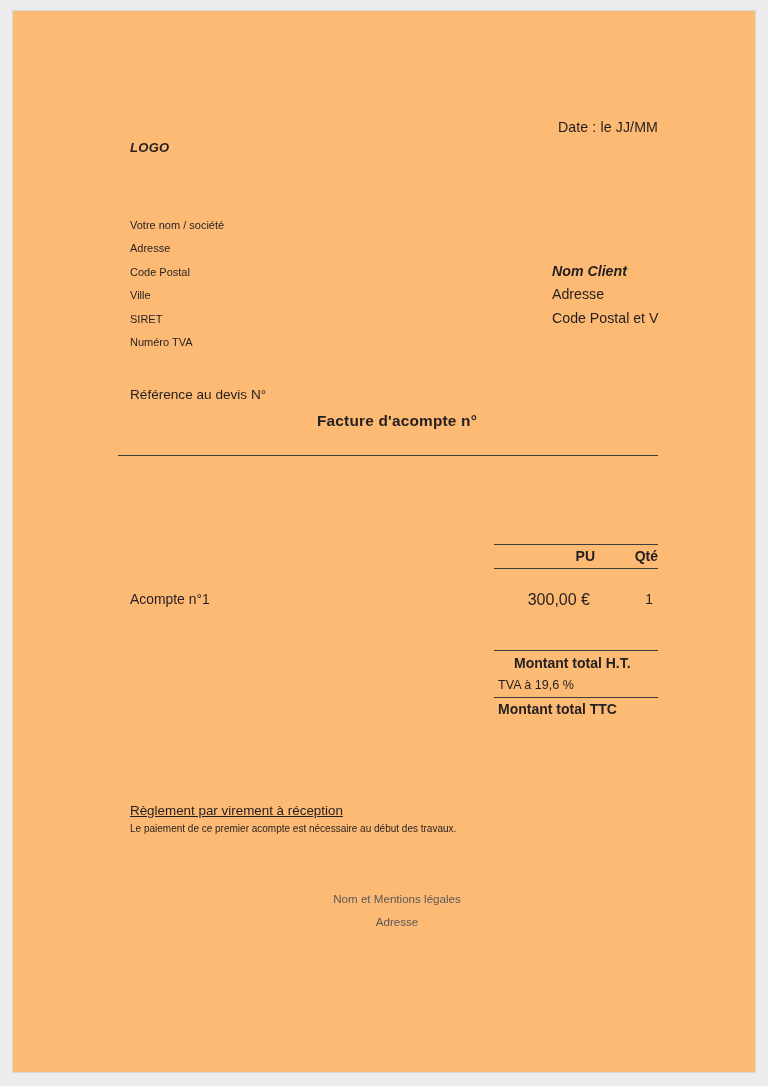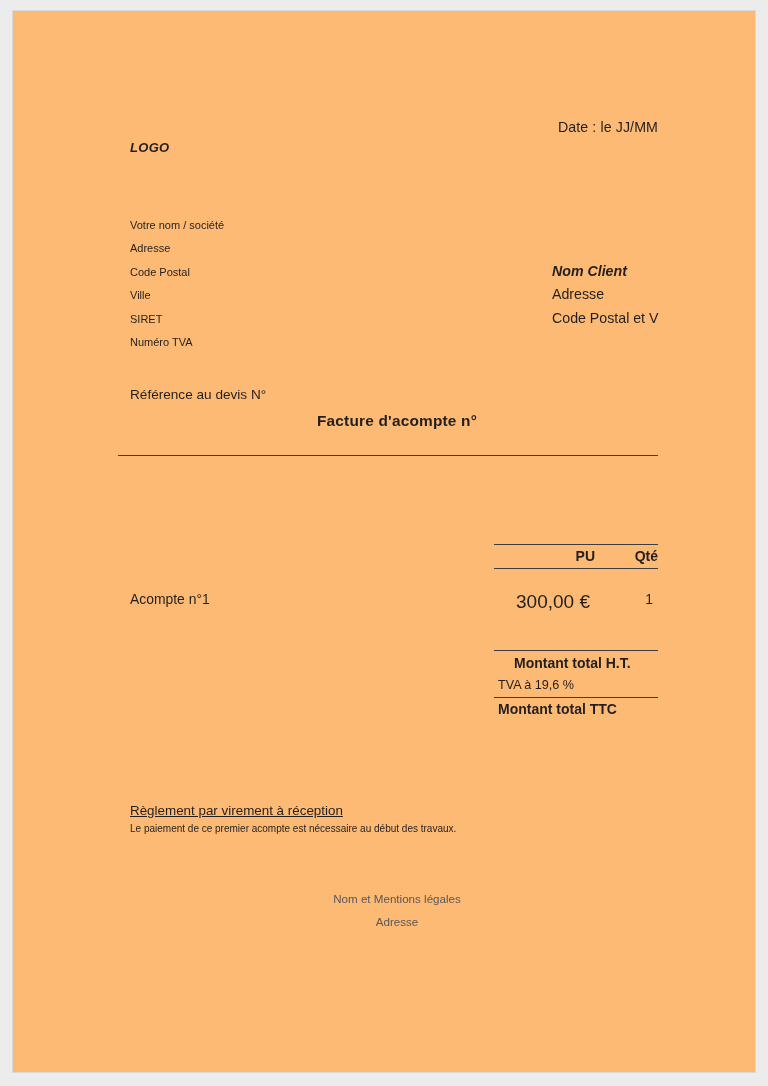--- a/index.html
+++ b/index.html
@@ -145,21 +145,21 @@
     left: 117px;
     top: 580px;
     font-size: 13.9px;
   }
   .row-pu {
     position: absolute;
     left: 481px;
     top: 580px;
     width: 96px;
     text-align: right;
-    font-size: 19px;
+    font-size: 16px;
   }
   .row-qte {
     position: absolute;
     left: 592px;
     top: 580px;
     width: 48px;
     text-align: right;
     font-size: 13.9px;
   }
 

